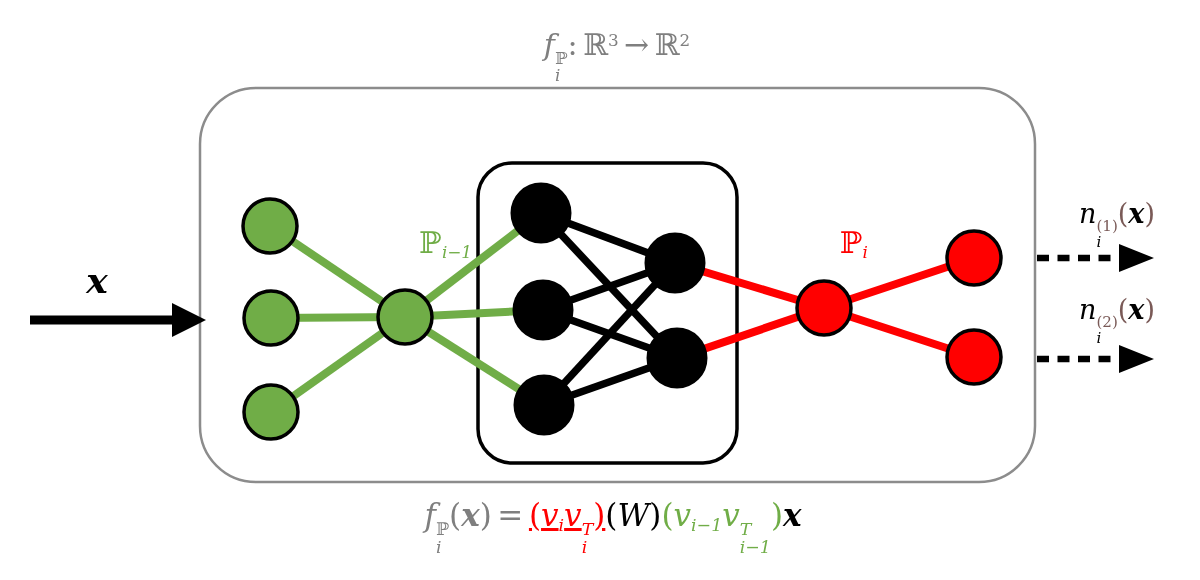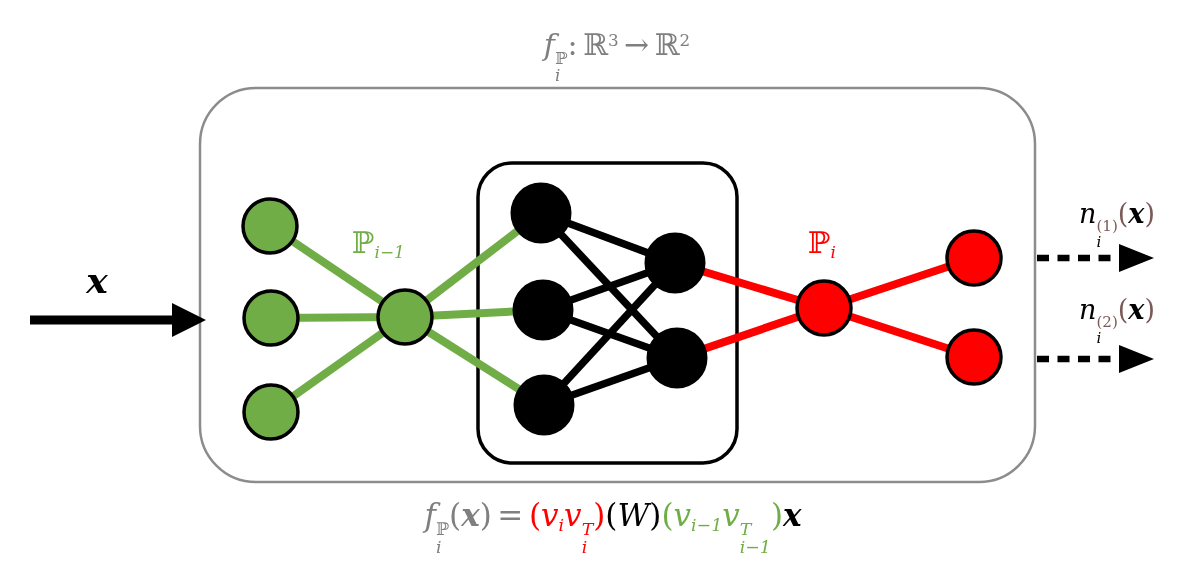--- a/index.html
+++ b/index.html
@@ -22,37 +22,37 @@
   .in-shaft{stroke:var(--ink);stroke-width:9;}
   .head{fill:var(--ink);}
   .dash{stroke:var(--ink);stroke-width:6.5;stroke-dasharray:12 8.5;}
 
   
   .label{position:absolute;font-family:"DejaVu Serif","DejaVu Sans",serif;
          color:var(--ink);line-height:1;white-space:nowrap;}
   .top-label{left:417px;top:30px;width:400px;text-align:center;font-size:30px;color:var(--gray);}
   .inner-label{left:468px;top:106px;width:300px;text-align:center;font-size:29px;}
   .formula{left:293px;top:500px;width:640px;text-align:center;font-size:31px;}
-  .proj-green{left:352px;top:228px;width:120px;text-align:left;font-size:30px;color:var(--green);}
-  .proj-red{left:770px;top:228px;width:104px;text-align:center;font-size:30px;color:var(--red);}
+  .proj-green{left:352px;top:228px;width:120px;text-align:right;font-size:30px;color:var(--green);}
+  .proj-red{left:802px;top:228px;width:104px;text-align:center;font-size:30px;color:var(--red);}
   .input-x{left:62px;top:262px;width:70px;text-align:center;font-size:36px;}
   .out1{left:1042px;top:200px;width:150px;text-align:center;font-size:27px;}
   .out2{left:1042px;top:296px;width:150px;text-align:center;font-size:27px;}
 
   .it{font-style:italic;}
   .bd{font-weight:bold;font-style:italic;}
   .ds{font-style:normal;}
   .ss{display:inline-flex;flex-direction:column;align-items:flex-start;
       font-size:0.56em;line-height:1.04;vertical-align:-0.52em;text-align:left;}
   .sb{font-size:0.56em;vertical-align:-0.3em;}
   .sp{font-size:0.56em;vertical-align:0.55em;}
   .eq{margin:0 0.18em;}
   .arr{margin:0 0.18em;}
   .colon{margin-right:0.18em;}
-  .c-gray{color:var(--gray);} .c-red{color:var(--red);} .c-green{color:var(--green);}
+  .c-gray{color:var(--gray);} .c-red{color:var(--red);text-decoration:underline;} .c-green{color:var(--green);}
   .c-brown{color:var(--brown);} .c-ink{color:var(--ink);}
 </style>
 </head>
 <body>
 
 <div class="stage">
 
   <svg class="net" width="1200" height="580" viewBox="0 0 1200 580">
 
     <rect class="outer-box" x="200" y="88" width="835" height="394" rx="56"></rect>

